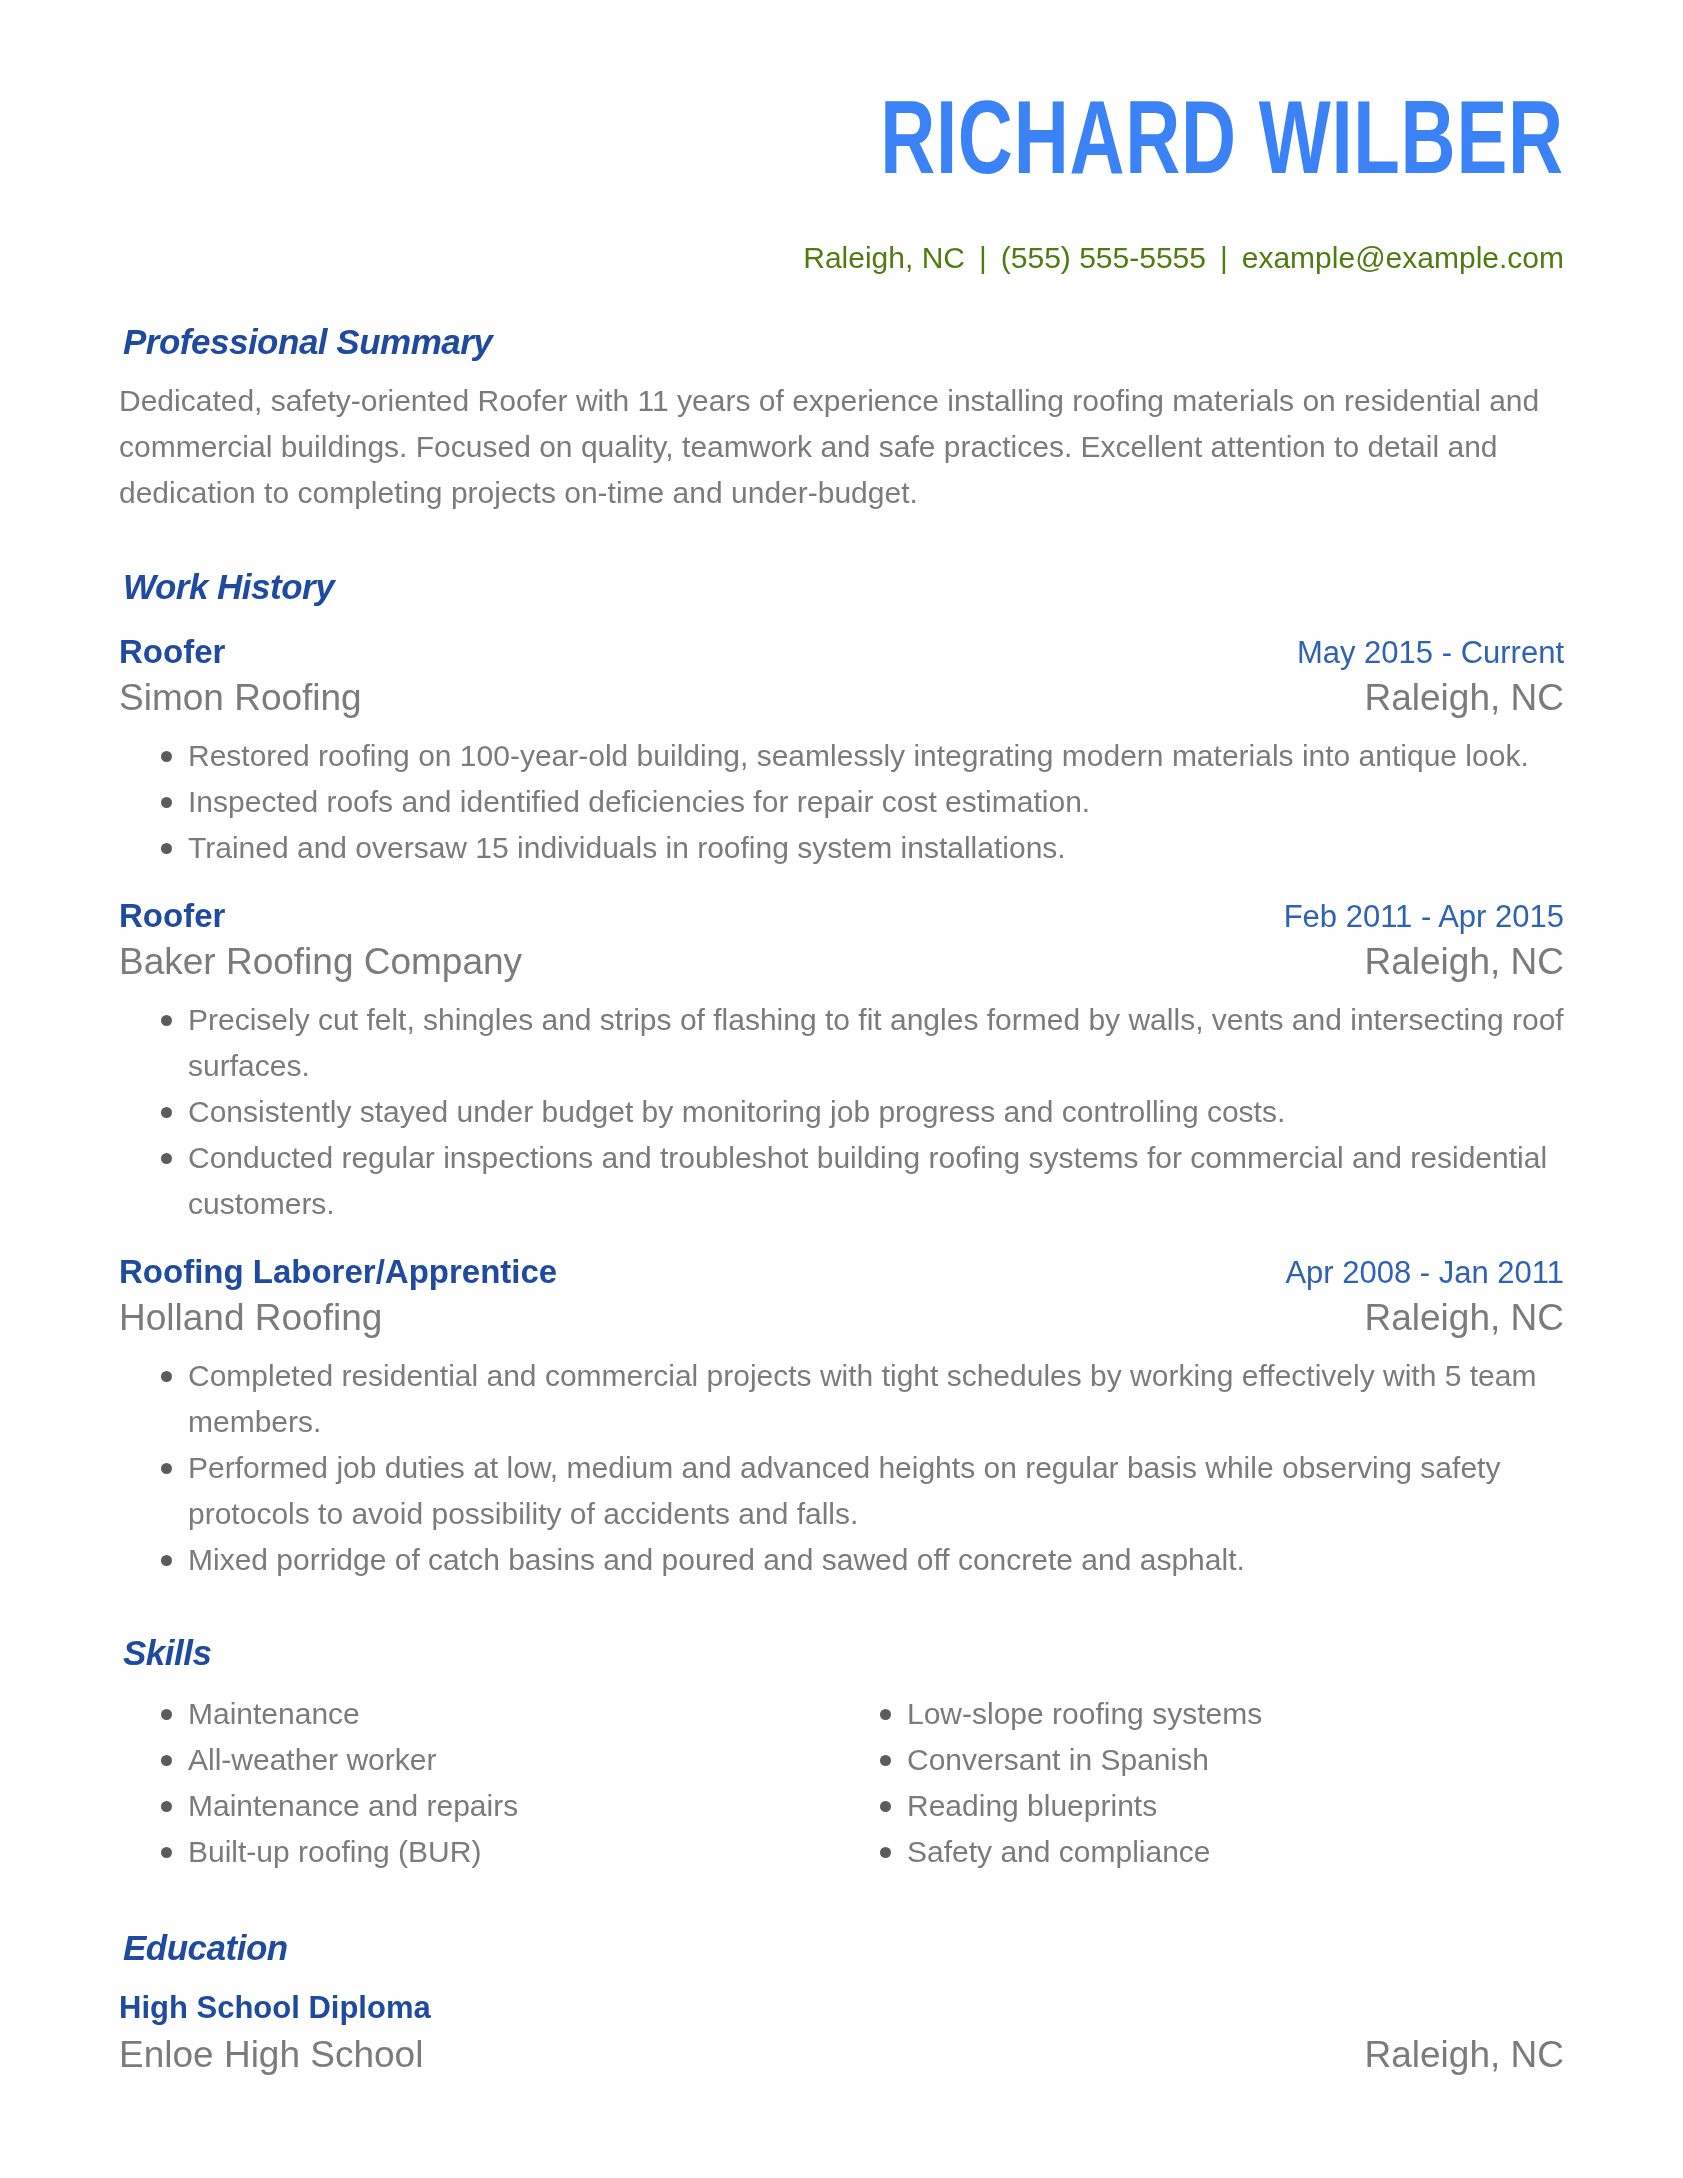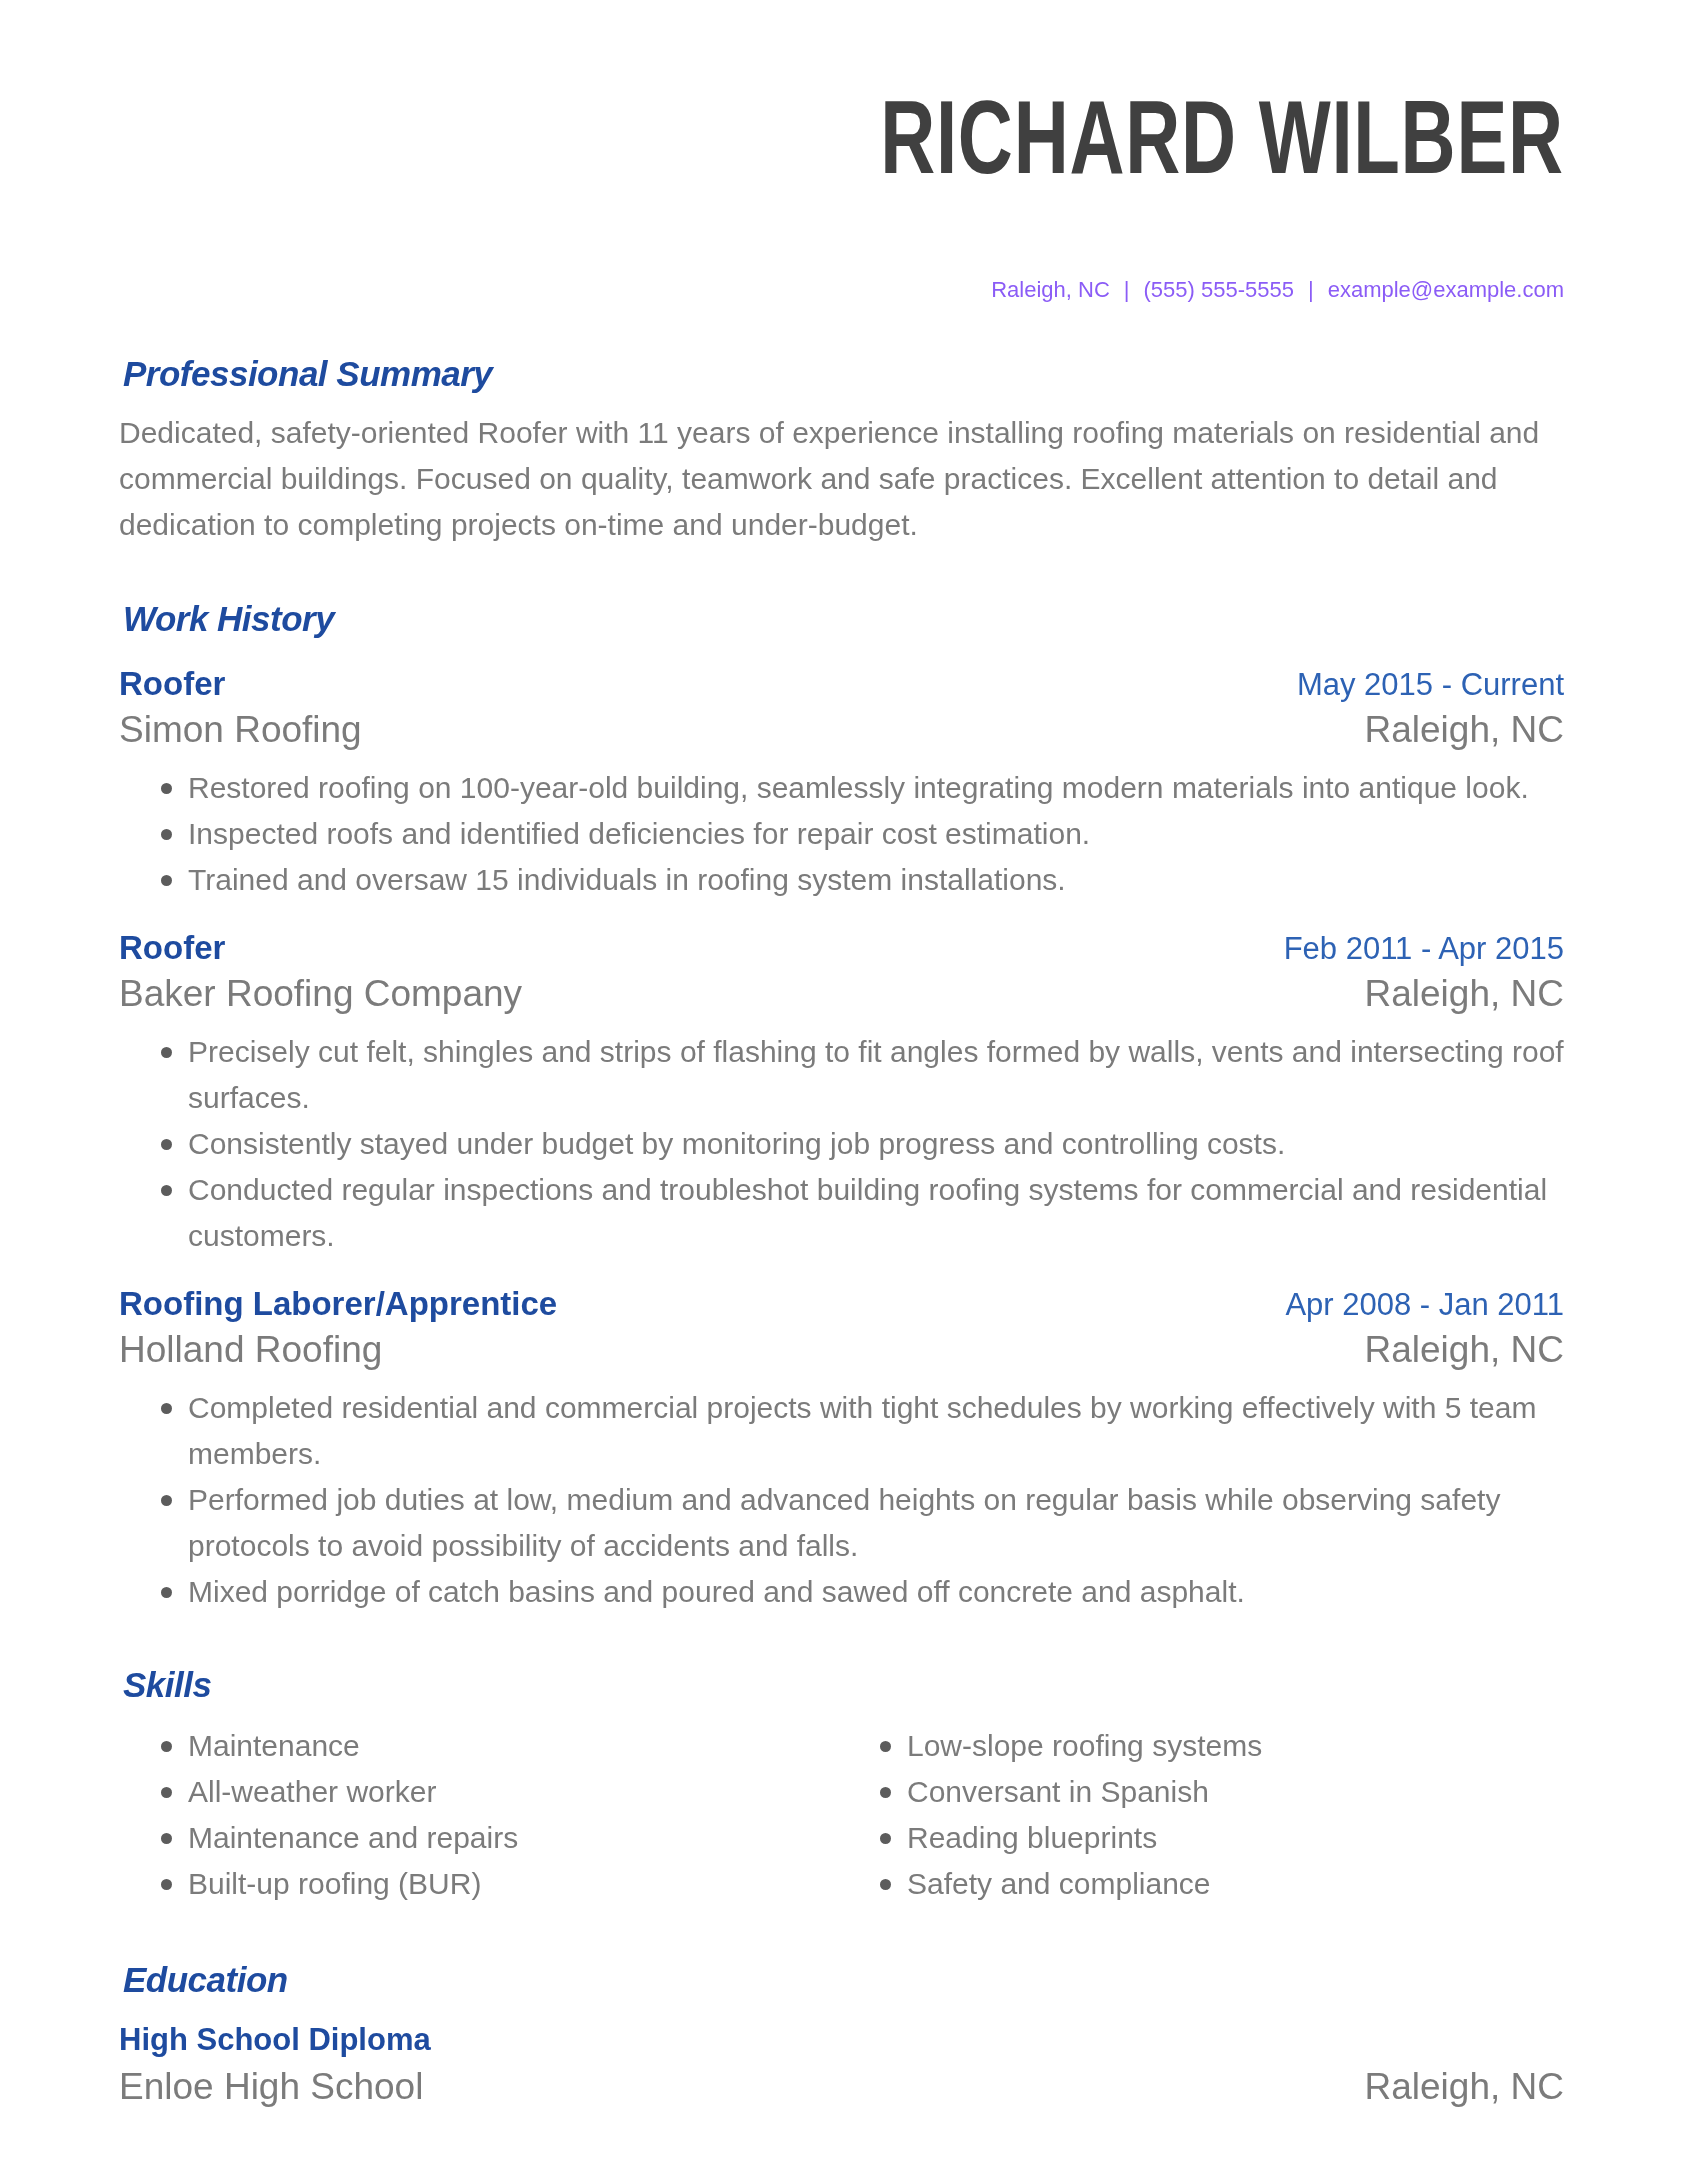--- a/index.html
+++ b/index.html
@@ -18,34 +18,34 @@
     padding: 0 119px;
   }
 
   
   .header { text-align: right; }
   .name {
     margin: 81px 0 0 0;
     font-size: 103px;
     font-weight: 700;
     line-height: 113px;
-    color: #404040;
+    color: #3b82f6;
     white-space: nowrap;
   }
   .name-inner {
     display: inline-block;
     transform: scaleX(0.74);
     transform-origin: 100% 50%;
     letter-spacing: 1px;
   }
   .contact {
-    margin-top: 74px;
-    font-size: 22px;
+    margin-top: 42px;
+    font-size: 30px;
     line-height: 44px;
-    color: #8b5cf6;
+    color: #4d7c0f;
     white-space: nowrap;
   }
   .contact .sep { padding: 0 14px; }
 
   
   h2.section-heading {
     margin: 4px;
     font-size: 35px;
     font-weight: 700;
     letter-spacing: -0.5px;

